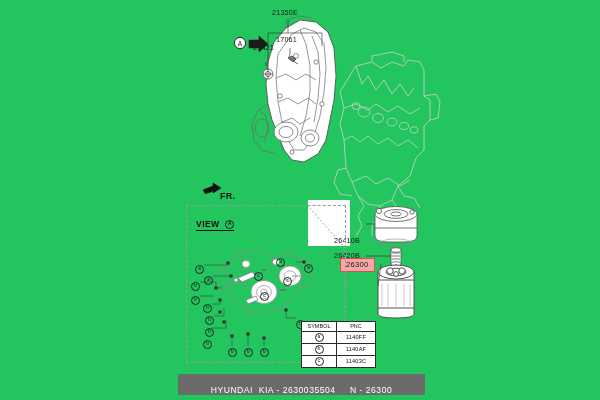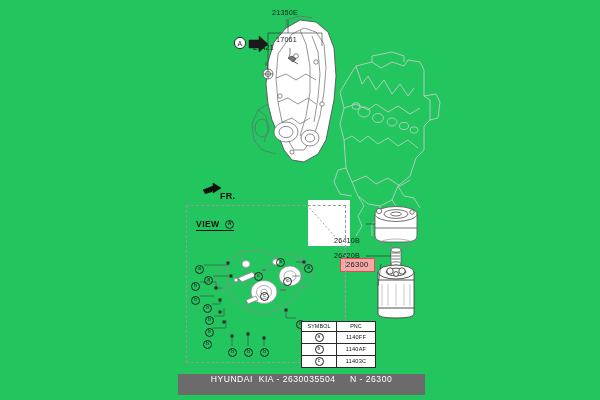--- a/index.html
+++ b/index.html
@@ -109,21 +109,21 @@
     vertical-align: middle;
     color: #111;
     font-family: "Liberation Sans", sans-serif;
   }
 
   
   .footer-bar {
     position: absolute;
     background: #6b6b6b;
     display: flex;
-    align-items: flex-start;
+    align-items: flex-end;
     justify-content: center;
   }
   .footer-text {
     color: #ffffff;
     font-size: 8.6px;
     letter-spacing: 0.5px;
     font-family: "Liberation Sans", sans-serif;
     white-space: pre;
   }
 

